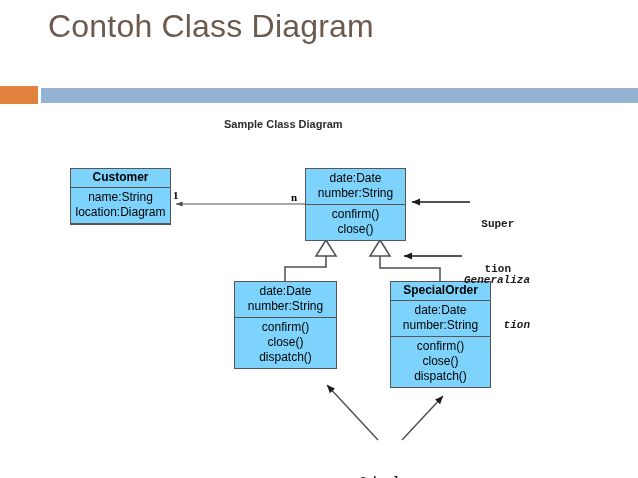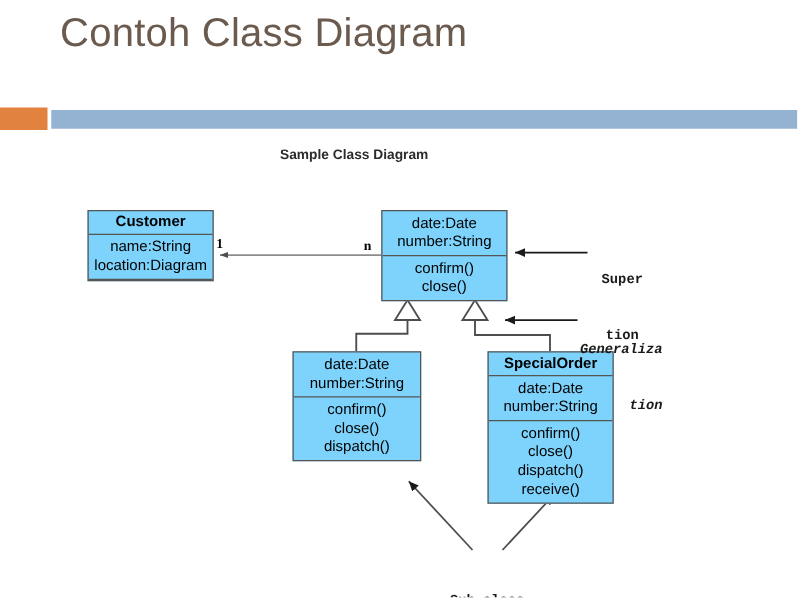--- a/index.html
+++ b/index.html
@@ -207,21 +207,20 @@
     <div class="umlbox" id="box-normalorder">
       <div class="uml-name">SpecialOrder</div>
       <div class="uml-compartment">
         <div class="uml-line">date:Date</div>
         <div class="uml-line">number:String</div>
       </div>
       <div class="uml-compartment last">
         <div class="uml-line">confirm()</div>
         <div class="uml-line">close()</div>
         <div class="uml-line">dispatch()</div>
-        <div class="uml-line">receive()</div>
       </div>
     </div>
 
     <div class="mult" id="mult-one">1</div>
     <div class="mult" id="mult-n">n</div>
 
     <div class="annot" id="annot-super">
       <div>Super</div>
       <div>tion</div>
     </div>

